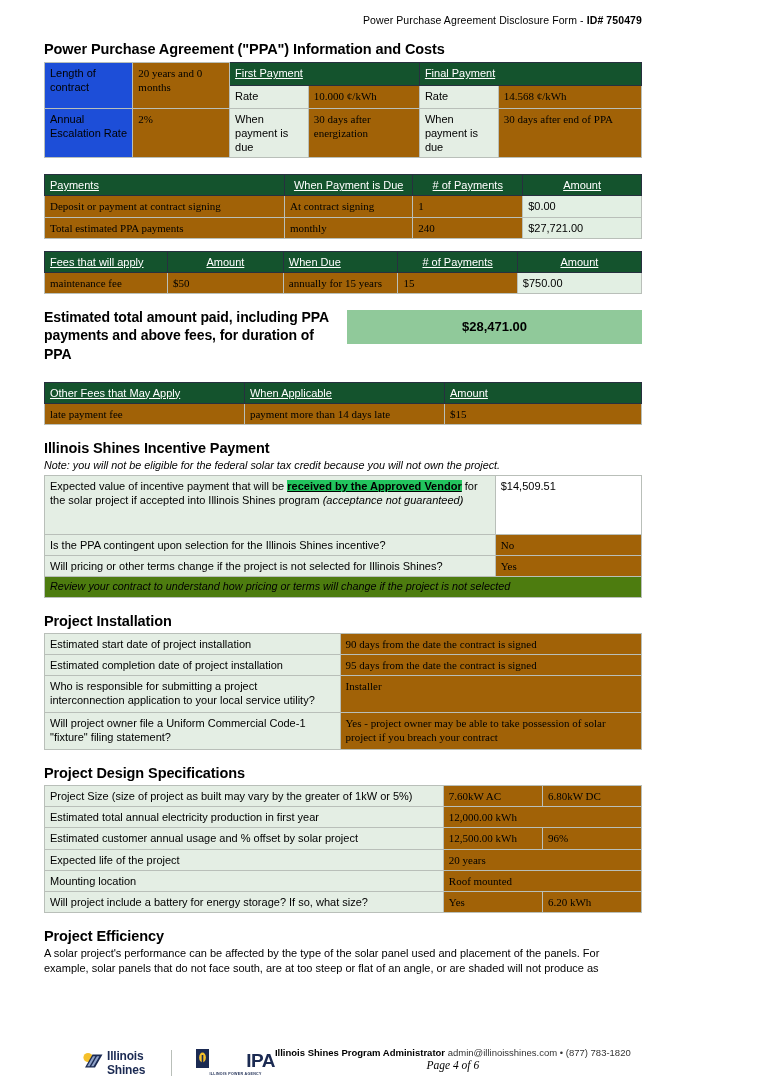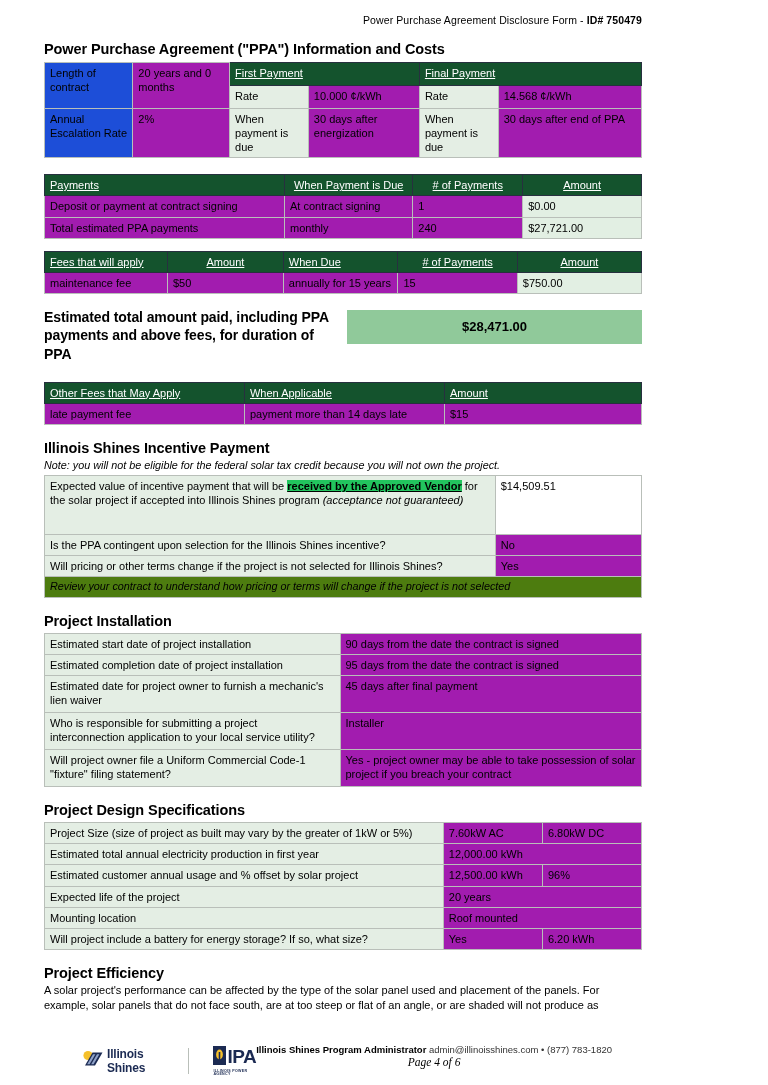--- a/index.html
+++ b/index.html
@@ -80,21 +80,21 @@
   }
   .lbl-b {
     background: #1d4ed8;
     font-weight: bold;
   }
   .amt {
     background: #e2efe3;
     text-align: center;
   }
   .ctr { text-align: center; }
-  .plain { background: #a21caf; }
+  .plain { background: #a16207; font-family: Liberation Serif, serif; }
 
   
   .tbl-ppa { margin-top: 4px; }
   .tbl-ppa td { height: 16px; }
 
   
   .gap-12 { height: 12px; }
   .gap-14 { height: 14px; }
   .gap-16 { height: 16px; }
   .gap-18 { height: 18px; }
@@ -203,20 +203,21 @@
   .logo-ipa .ipa-top {
     display: flex;
     align-items: center;
     gap: 1px;
   }
   .logo-ipa .ipa-text {
     font-size: 19px;
     font-weight: bold;
     color: #1b2a52;
     letter-spacing: -.5px;
+    padding-left: 36px;
   }
   .logo-ipa .ipa-sub {
     font-size: 3.6px;
     color: #1b2a52;
     letter-spacing: .3px;
     margin-top: 2px;
     font-weight: bold;
   }
   .footer-txt {
     flex: 1;
@@ -413,24 +414,20 @@
         <col style="width:50.5%">
     </colgroup>
     <tbody>
       <tr>
         <td class="lbl">Estimated start date of project installation</td>
         <td class="plain">90 days from the date the contract is signed</td>
       </tr>
       <tr>
         <td class="lbl">Estimated completion date of project installation</td>
         <td class="plain">95 days from the date the contract is signed</td>
-      </tr>
-      <tr>
-        <td class="lbl" style="height:30px">Estimated date for project owner to furnish a mechanic's lien waiver</td>
-        <td class="plain">45 days after final payment</td>
       </tr>
       <tr>
         <td class="lbl" style="height:30px">Who is responsible for submitting a project interconnection application to your local service utility?</td>
         <td class="plain">Installer</td>
       </tr>
       <tr>
         <td class="lbl" style="height:30px">Will project owner file a Uniform Commercial Code-1 "fixture" filing statement?</td>
         <td class="plain">Yes - project owner may be able to take possession of solar project if you breach your contract</td>
       </tr>
     </tbody>

